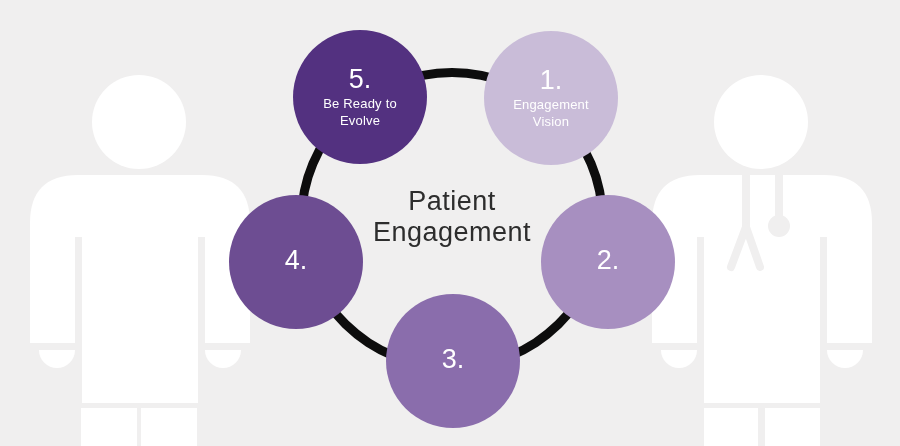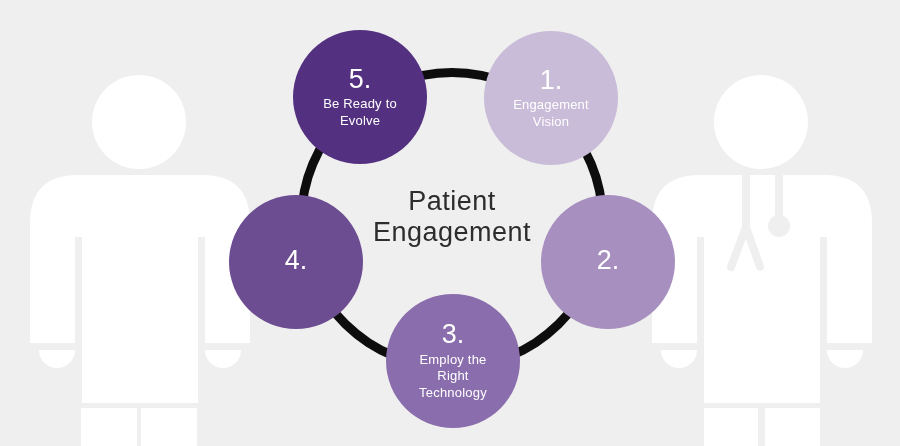--- a/index.html
+++ b/index.html
@@ -131,23 +131,20 @@
     <div class="step-label">Engagement
 Vision</div>
   </div>
 
   <div class="step-circle step-2" style="background-color: rgb(167, 143, 192);">
     <div class="step-number">2.</div>
   </div>
 
   <div class="step-circle step-3" style="background-color: rgb(138, 109, 172);">
     <div class="step-number">3.</div>
-    <div class="step-label">Employ the
-Right
-Technology</div>
   </div>
 
   <div class="step-circle step-4" style="background-color: rgb(109, 77, 146);">
     <div class="step-number">4.</div>
   </div>
 
   <div class="step-circle step-5" style="background-color: rgb(83, 49, 128);">
     <div class="step-number">5.</div>
     <div class="step-label">Be Ready to
 Evolve</div>

